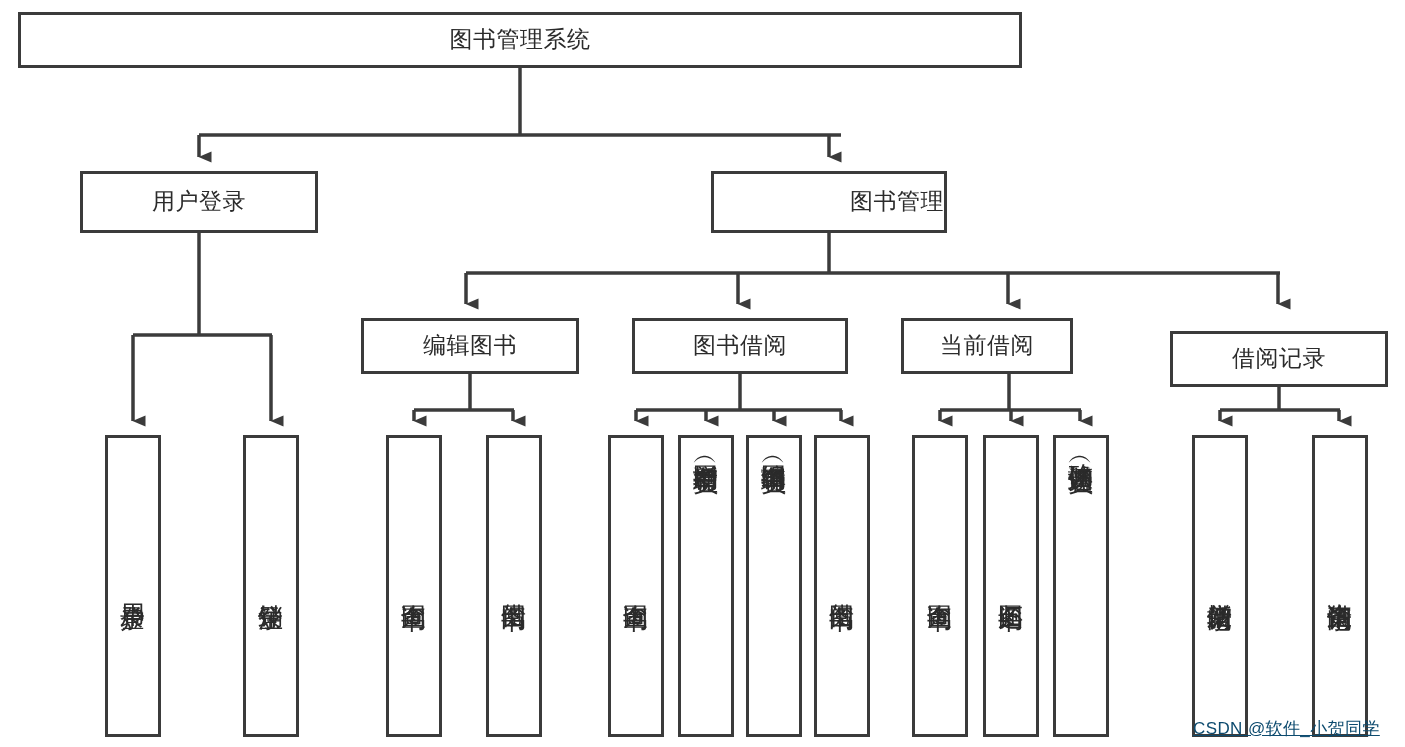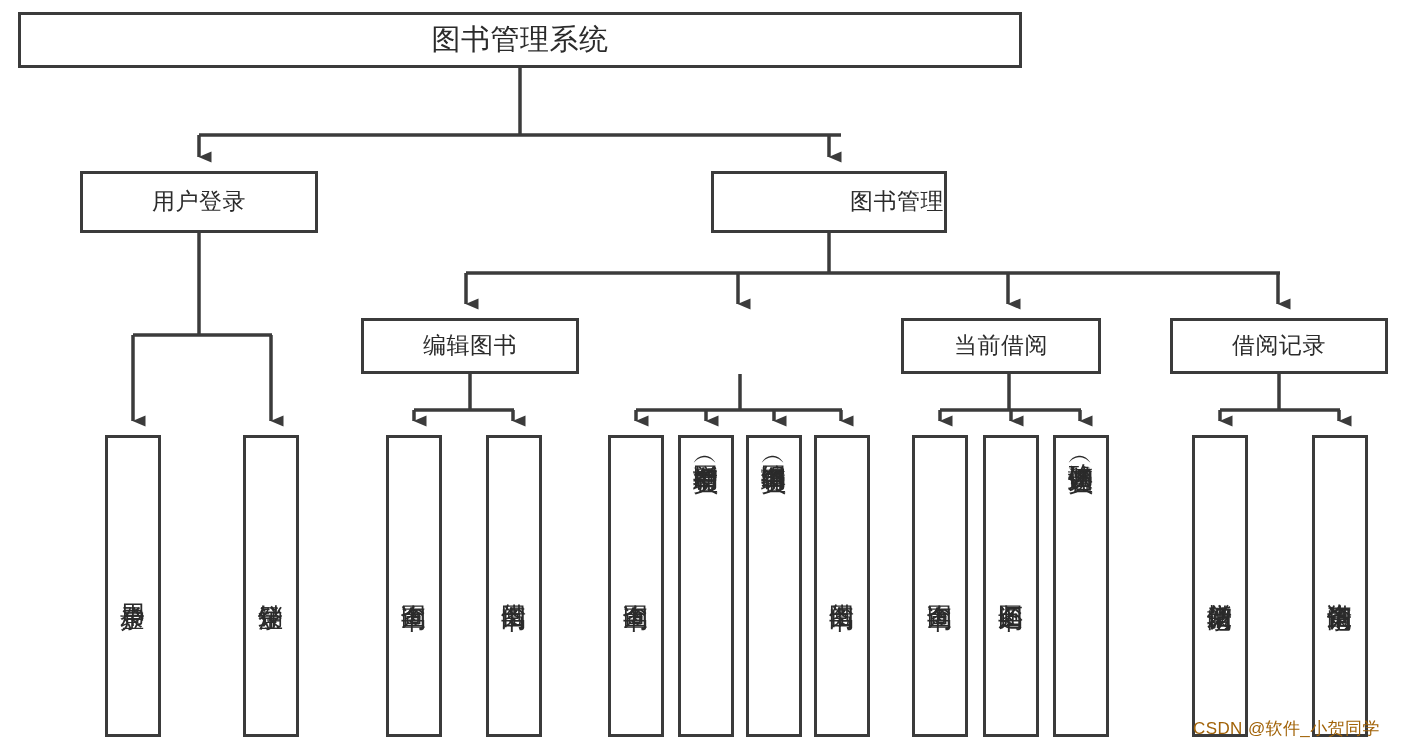--- a/index.html
+++ b/index.html
@@ -60,28 +60,29 @@
   }
   .node.v.center .label {
     margin-top: auto;
     margin-bottom: auto;
   }
   .node.v.center {
     align-items: center;
     padding-top: 0;
   }
   #root-node .label {
-    font-size: 29px;
+    font-size: 23px;
   }
   .watermark {
     position: absolute;
-    color: #a16207;
+    color: #0c4a6e;
     font-size: 17px;
     white-space: nowrap;
     letter-spacing: 0.4px;
+    text-decoration: underline;
   }
 </style>
 </head>
 <body>
 
 <div id="canvas">
 
   <svg id="edges" viewBox="0 0 1405 747" xmlns="http://www.w3.org/2000/svg">
     <defs>
       <marker id="arrow" viewBox="0 0 12 14" refX="6" refY="13" markerWidth="12" markerHeight="14" orient="auto-start-reverse" markerUnits="userSpaceOnUse">
@@ -142,26 +143,29 @@
   </div>
 
   <div class="node h" style="left:711px; top:171px; width:236px; height:62px;justify-content:flex-end;">
     <span class="label">图书管理</span>
   </div>
 
   <div class="node h" style="left:361px; top:318px; width:218px; height:56px;">
     <span class="label">编辑图书</span>
   </div>
 
-
-  <div class="node h" style="left:901px; top:318px; width:200px; height:56px;">
+  <div class="node h" style="left:632px; top:318px; width:216px; height:56px;">
+    <span class="label">图书借阅</span>
+  </div>
+
+  <div class="node h" style="left:901px; top:318px; width:172px; height:56px;">
     <span class="label">当前借阅</span>
   </div>
 
-  <div class="node h" style="left:1170px; top:318px; width:218px; height:56px;">
+  <div class="node h" style="left:1170px; top:331px; width:218px; height:56px;">
     <span class="label">借阅记录</span>
   </div>
 
   <div class="node v center" style="left:105px; top:435px; width:56px; height:302px;">
     <span class="label">用户登录</span>
   </div>
 
   <div class="node v center" style="left:243px; top:435px; width:56px; height:302px;">
     <span class="label">注销登录</span>
   </div>

